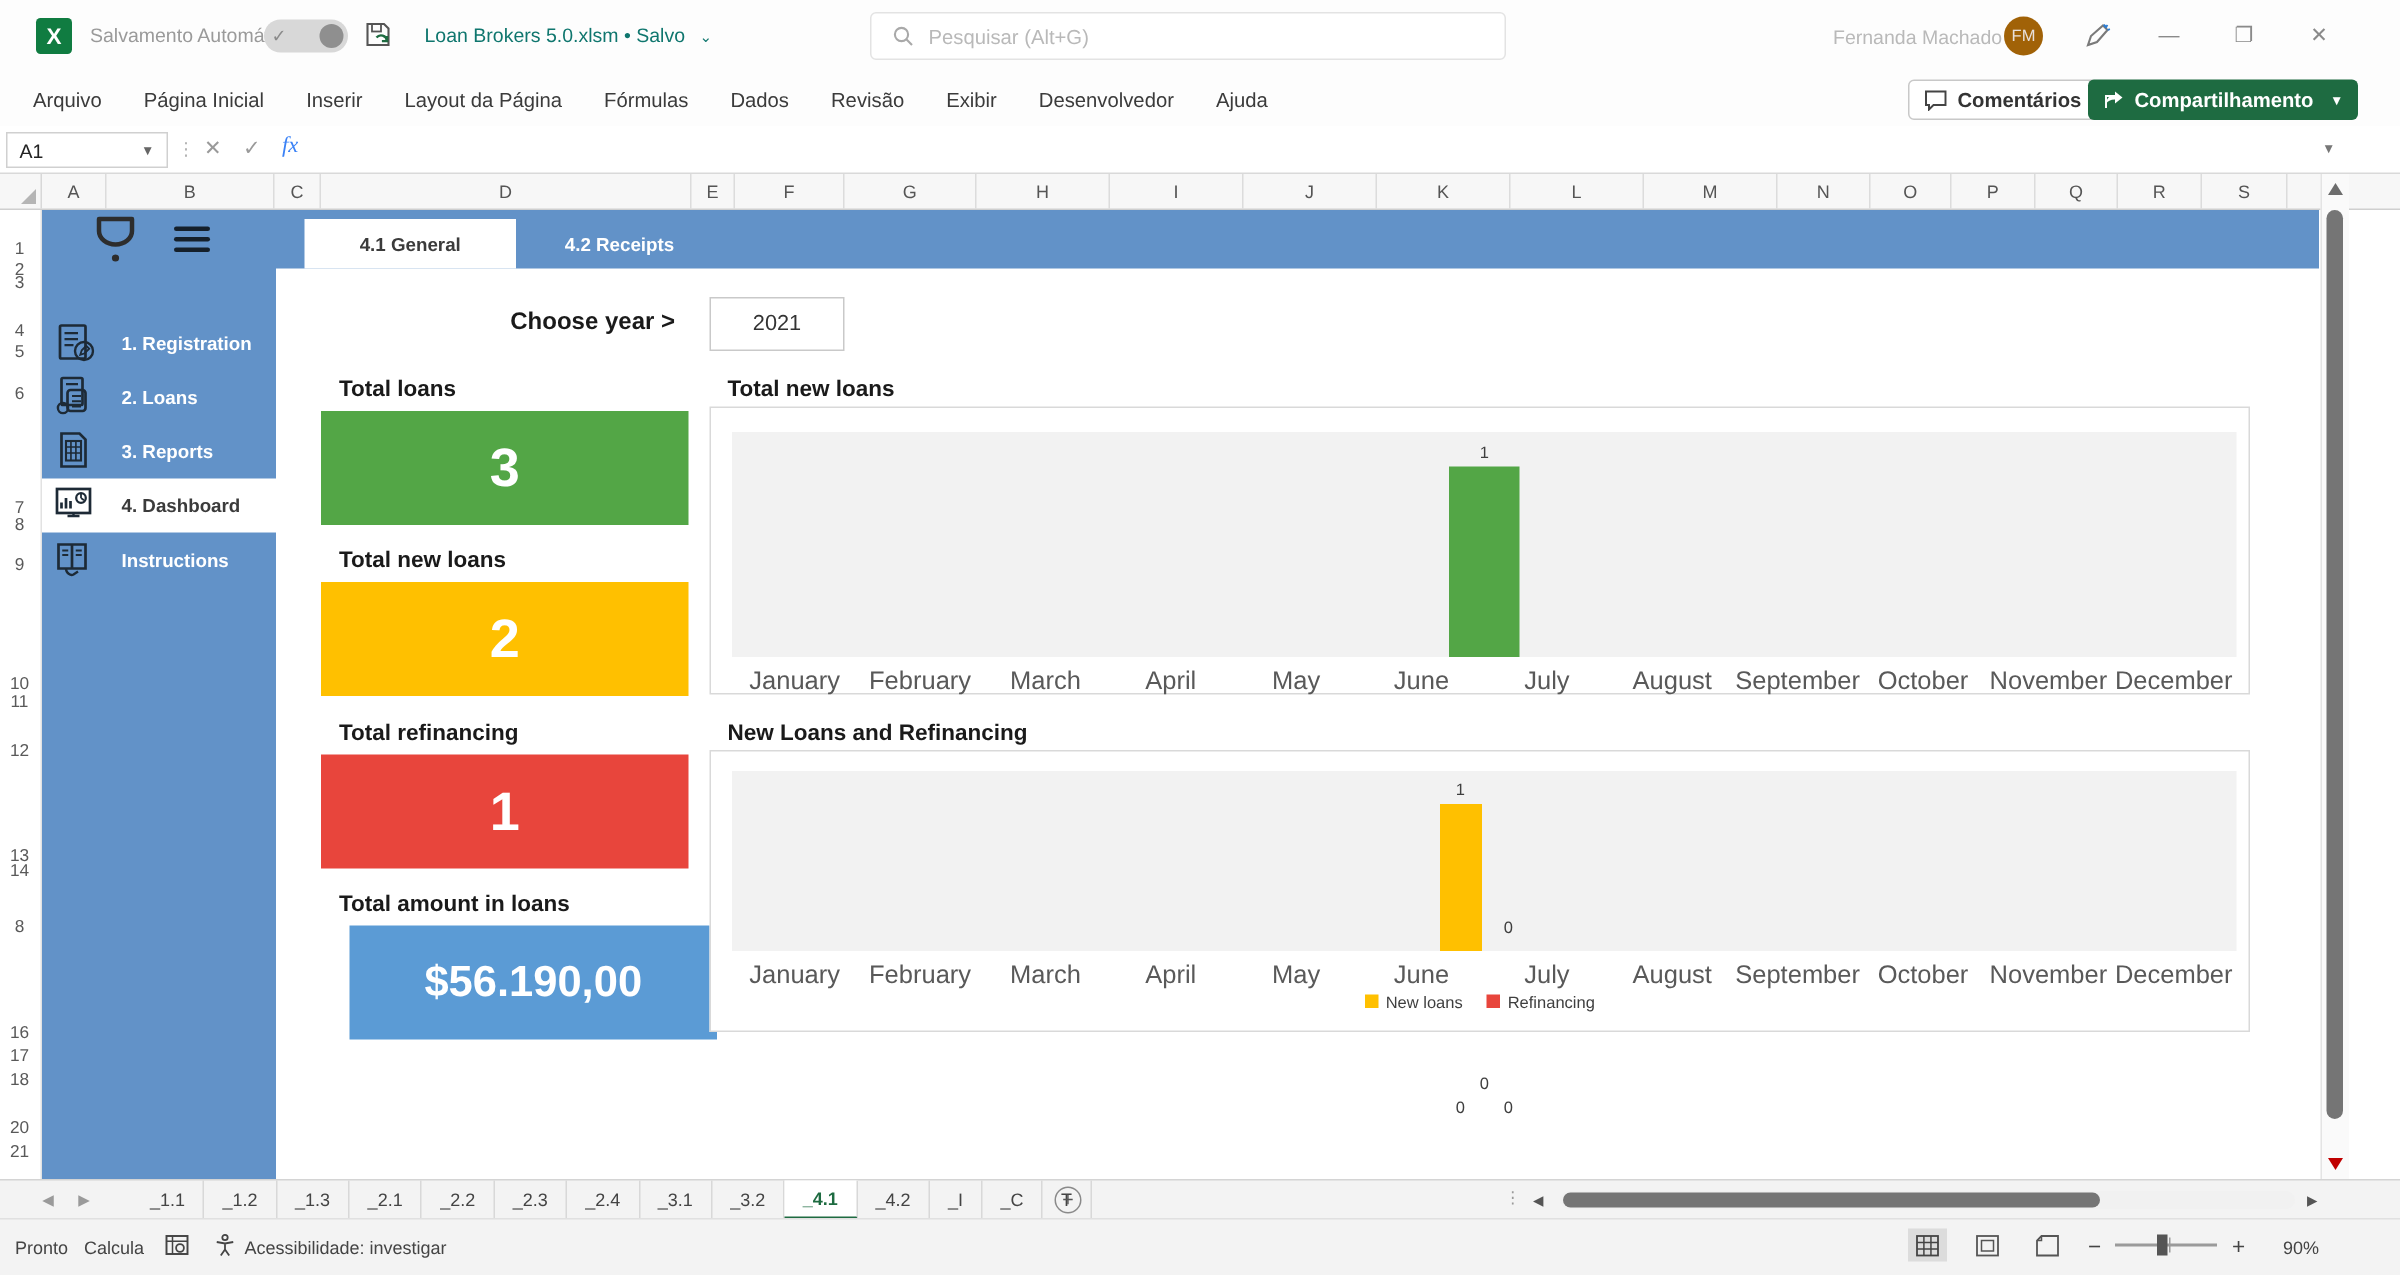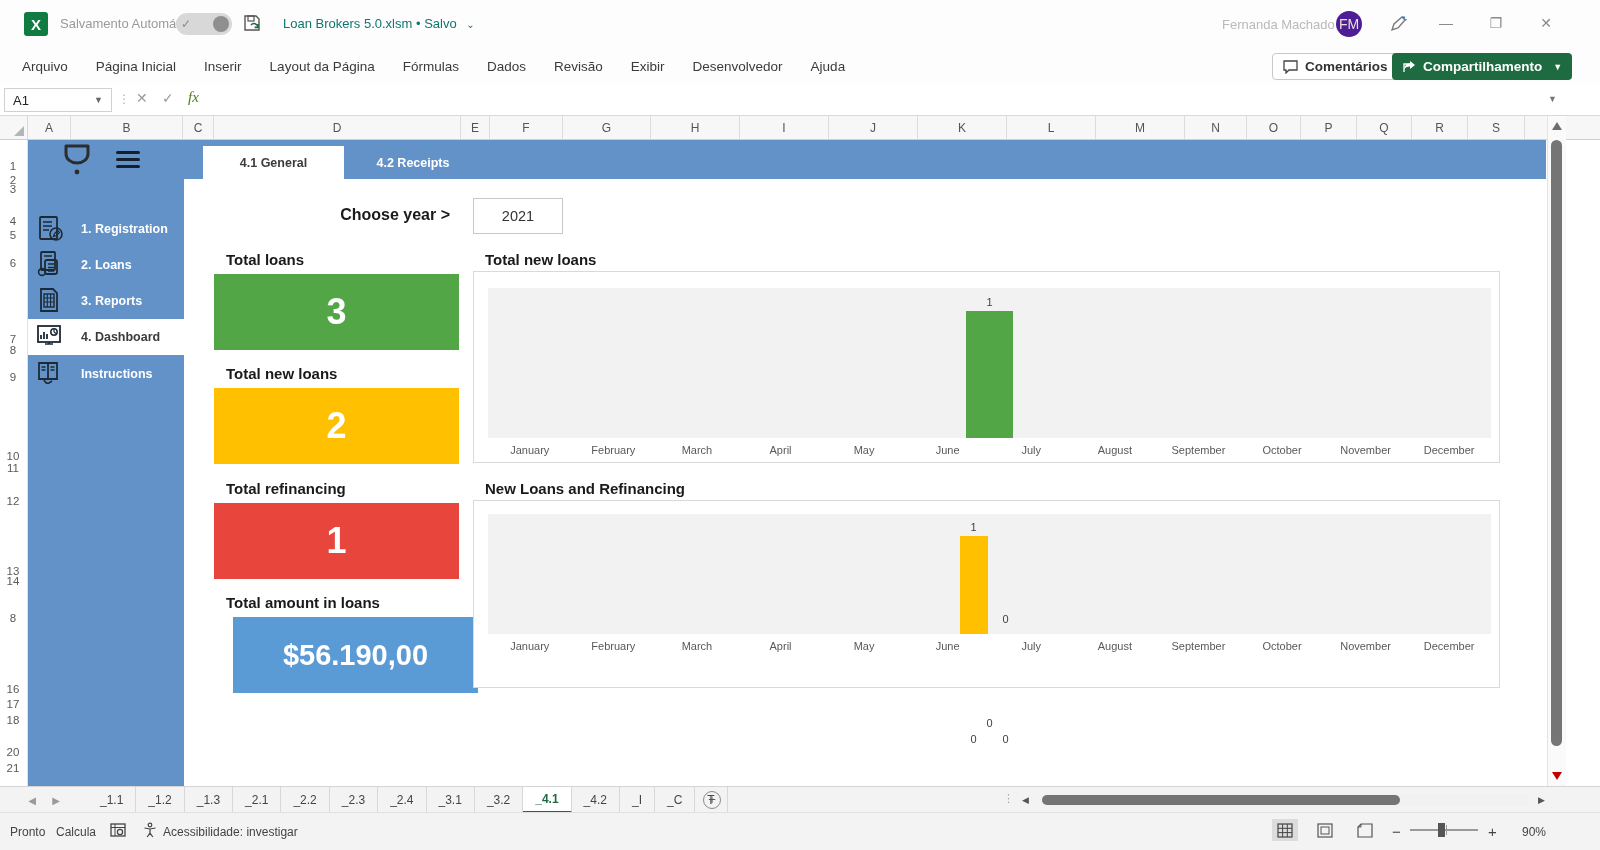--- a/index.html
+++ b/index.html
@@ -16,43 +16,43 @@
   .autosave-label { position:absolute; left:60px; top:16px; font-size:13px; color:#9a9a9a; }
   .toggle { position:absolute; left:176px; top:13px; width:56px; height:22px; background:#d8d8d8; border-radius:11px; }
   .toggle .check { position:absolute; left:5px; top:4px; width:14px; height:14px; color:#8a8a8a; font-size:12px; line-height:14px; }
   .toggle .knob { position:absolute; right:3px; top:3px; width:16px; height:16px; background:#8f8f8f; border-radius:50%; }
   .save-icon { position:absolute; left:242px; top:13px; width:20px; height:20px; }
   .doc-title { position:absolute; left:283px; top:16px; font-size:13px; color:#0f766e; }
   .doc-title .chev { margin-left:6px; font-size:10px; }
   .searchbox { position:absolute; left:580px; top:8px; width:424px; height:32px; border:1px solid #e3e3e3; background:#fff;
     border-radius:4px; display:flex; align-items:center; padding-left:14px; color:#b9b9b9; font-size:13.5px; gap:10px; }
   .user-name { position:absolute; left:1222px; top:17px; font-size:13px; color:#b9b9b9; }
-  .avatar { position:absolute; left:1336px; top:11px; width:26px; height:26px; border-radius:50%; background:#4c1d95;
-    color:#e8e0dc; font-size:14px; display:flex; align-items:center; justify-content:center; }
+  .avatar { position:absolute; left:1336px; top:11px; width:26px; height:26px; border-radius:50%; background:#a16207;
+    color:#e8e0dc; font-size:11px; display:flex; align-items:center; justify-content:center; }
   .feedback-icon { position:absolute; left:1388px; top:14px; width:20px; height:20px; color:#7a7a7a; }
   .winctl { position:absolute; top:14px; width:18px; height:18px; color:#8a8a8a; font-size:14px; text-align:center; line-height:18px; }
 
   
   .menubar { position:absolute; left:0; top:48px; width:1600px; height:36px; background:#fdfdfd; }
   .menu-items { position:absolute; left:8px; top:0; height:36px; display:flex; align-items:center; }
   .menu-item { padding:0 14px; font-size:13.5px; color:#3b3b3b; }
   .comments-btn { position:absolute; left:1272px; top:5px; height:27px; border:1px solid #c8c8c8; background:#fff; border-radius:4px;
     display:flex; align-items:center; padding:0 10px; gap:7px; font-size:13.5px; font-weight:bold; color:#333; }
   .share-btn { position:absolute; left:1392px; top:5px; height:27px; background:#1E6B41; border-radius:4px;
     display:flex; align-items:center; padding:0 10px; gap:7px; font-size:13.5px; font-weight:bold; color:#fff; }
   .share-btn .chev { font-size:9px; margin-left:4px; }
 
   
   .formulabar { position:absolute; left:0; top:84px; width:1600px; height:32px; background:#fff; border-bottom:1px solid #d9d9d9; display:flex; align-items:center; }
   .namebox { position:absolute; left:4px; top:4px; width:108px; height:24px; border:1px solid #d0d0d0; background:#fff;
     display:flex; align-items:center; padding:0 8px; font-size:13px; color:#222; }
   .namebox .chev { margin-left:auto; font-size:9px; color:#666; }
   .fb-dots { position:absolute; left:118px; top:8px; color:#b0b0b0; font-size:12px; letter-spacing:0; }
   .fb-ic { position:absolute; top:6px; font-size:14px; color:#9a9a9a; }
-  .fx { position:absolute; left:188px; top:5px; font-size:15px; font-style:italic; font-family:"Liberation Serif",serif; color:#4d7c0f; }
+  .fx { position:absolute; left:188px; top:5px; font-size:15px; font-style:italic; font-family:"Liberation Serif",serif; color:#3b82f6; }
   .formula-input { position:absolute; left:212px; top:2px; width:1330px; height:28px; background:#fff; }
   .fb-chev { position:absolute; left:1548px; top:10px; font-size:9px; color:#777; }
 
   
   .colheaders { position:absolute; left:0; top:116px; width:1600px; height:24px; background:#f7f7f7; border-bottom:1px solid #cfcfcf; }
   .corner { position:absolute; left:0; top:0; width:28px; height:23px; border-right:1px solid #d8d8d8; }
   .corner:after { content:""; position:absolute; right:3px; bottom:3px; border-left:10px solid transparent; border-bottom:10px solid #b5b5b5; }
   .colletter { position:absolute; top:0; height:23px; border-right:1px solid #dcdcdc; font-size:12px; color:#555;
     display:flex; align-items:center; justify-content:center; }
 
@@ -83,21 +83,21 @@
 
   .card-title { position:absolute; left:226px; width:240px; font-size:15px; font-weight:bold; color:#1a1a1a; }
   .card { position:absolute; left:214px; width:245px; height:76px; display:flex; align-items:center; justify-content:center;
     color:#fff; font-weight:bold; font-size:36px; }
   .card.money { font-size:29px; }
 
   .panel { position:absolute; left:473px; width:1027px; background:#fff; border:1px solid #d9d9d9; }
   .panel-title { position:absolute; left:485px; font-size:15px; font-weight:bold; color:#1a1a1a; }
   .plot { position:absolute; background:#f2f2f2; }
   .months-row { position:absolute; display:flex; }
-  .month-lbl { font-size:11px; color:#595959; text-align:center; flex:1 1 0; }
+  .month-lbl { font-size:17px; color:#595959; text-align:center; flex:1 1 0; }
   .cell { position:relative; flex:1 1 0; }
   .bar { position:absolute; bottom:0; }
   .val-lbl { position:absolute; width:100%; text-align:center; font-size:11px; color:#3f3f3f; }
   .slot { position:absolute; bottom:0; height:100%; }
   .legend { position:absolute; display:flex; gap:16px; align-items:center; justify-content:center; font-size:11px; color:#3f3f3f; }
   .legend .sw { width:9px; height:9px; display:inline-block; margin-right:5px; }
 
   
   .tabstrip { position:absolute; left:0; top:786px; width:1600px; height:26px; background:#f3f3f3; border-top:1px solid #d4d4d4; }
   .nav-arr { position:absolute; top:0; height:26px; width:20px; color:#9a9a9a; font-size:10px; display:flex; align-items:center; justify-content:center; }
@@ -146,20 +146,29 @@
         <path d="M9 12 a4 4 0 0 1 7 2" fill="none" stroke="#1E6B41" stroke-width="1.6"></path>
         <path d="M16 11 v3.4 h-3.4" fill="none" stroke="#1E6B41" stroke-width="1.6"></path>
       </svg>
   </span>
   <span class="doc-title">
     <span>Loan Brokers 5.0.xlsm</span>
     <span>•</span>
     <span>Salvo</span>
     <span class="chev">⌄</span>
   </span>
+  <div class="searchbox">
+    <span>
+      <svg width="14" height="14" viewBox="0 0 14 14">
+          <circle cx="6" cy="6" r="4.4" fill="none" stroke="#a9a9a9" stroke-width="1.4"></circle>
+          <path d="M9.4 9.4 L13 13" stroke="#a9a9a9" stroke-width="1.4"></path>
+        </svg>
+    </span>
+    <span>Pesquisar (Alt+G)</span>
+  </div>
   <span class="user-name">Fernanda Machado</span>
   <div class="avatar">FM</div>
   <span class="feedback-icon">
     <svg width="20" height="20" viewBox="0 0 20 20">
         <path d="M4 16 l2-6 8-7 3 3 -7 8 z" fill="none" stroke="#7a7a7a" stroke-width="1.4"></path>
         <path d="M14.5 2.5 l2 2" stroke="#2b7cd3" stroke-width="1.4"></path>
         <path d="M17 6 l1.6-.6 M16 4 l1-1.4" stroke="#2b7cd3" stroke-width="1.2"></path>
       </svg>
   </span>
   <span class="winctl" style="left:1437px">—</span>
@@ -424,20 +433,24 @@
         <div class="month-lbl">April</div>
         <div class="month-lbl">May</div>
         <div class="month-lbl">June</div>
         <div class="month-lbl">July</div>
         <div class="month-lbl">August</div>
         <div class="month-lbl">September</div>
         <div class="month-lbl">October</div>
         <div class="month-lbl">November</div>
         <div class="month-lbl">December</div>
       </div>
+    <div class="legend" id="legend2" style="left:0; right:0; top:162px">
+        <span><span class="sw" style="background: rgb(255, 192, 0);"></span><span>New loans</span></span>
+        <span><span class="sw" style="background: rgb(232, 69, 60);"></span><span>Refinancing</span></span>
+      </div>
   </div>
 </div>
 
 <div class="tabstrip">
   <span class="nav-arr" style="left:22px">◀</span>
   <span class="nav-arr" style="left:46px">▶</span>
   <div class="sheettabs" id="sheet-tabs">
       <div class="stab">_1.1</div>
       <div class="stab">_1.2</div>
       <div class="stab">_1.3</div>

